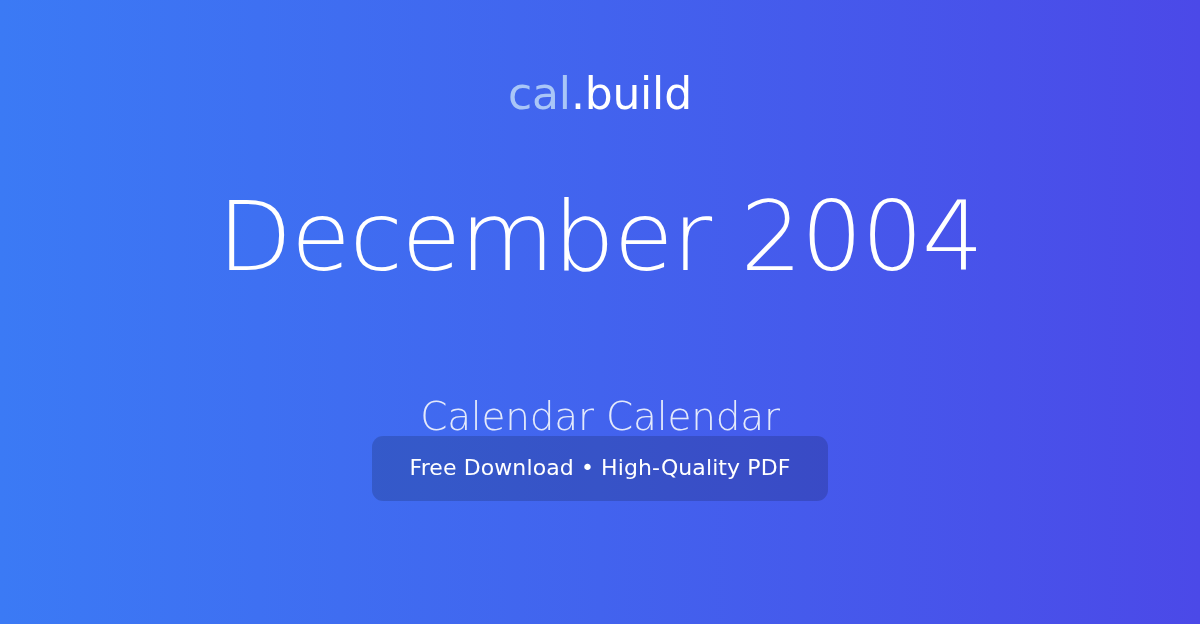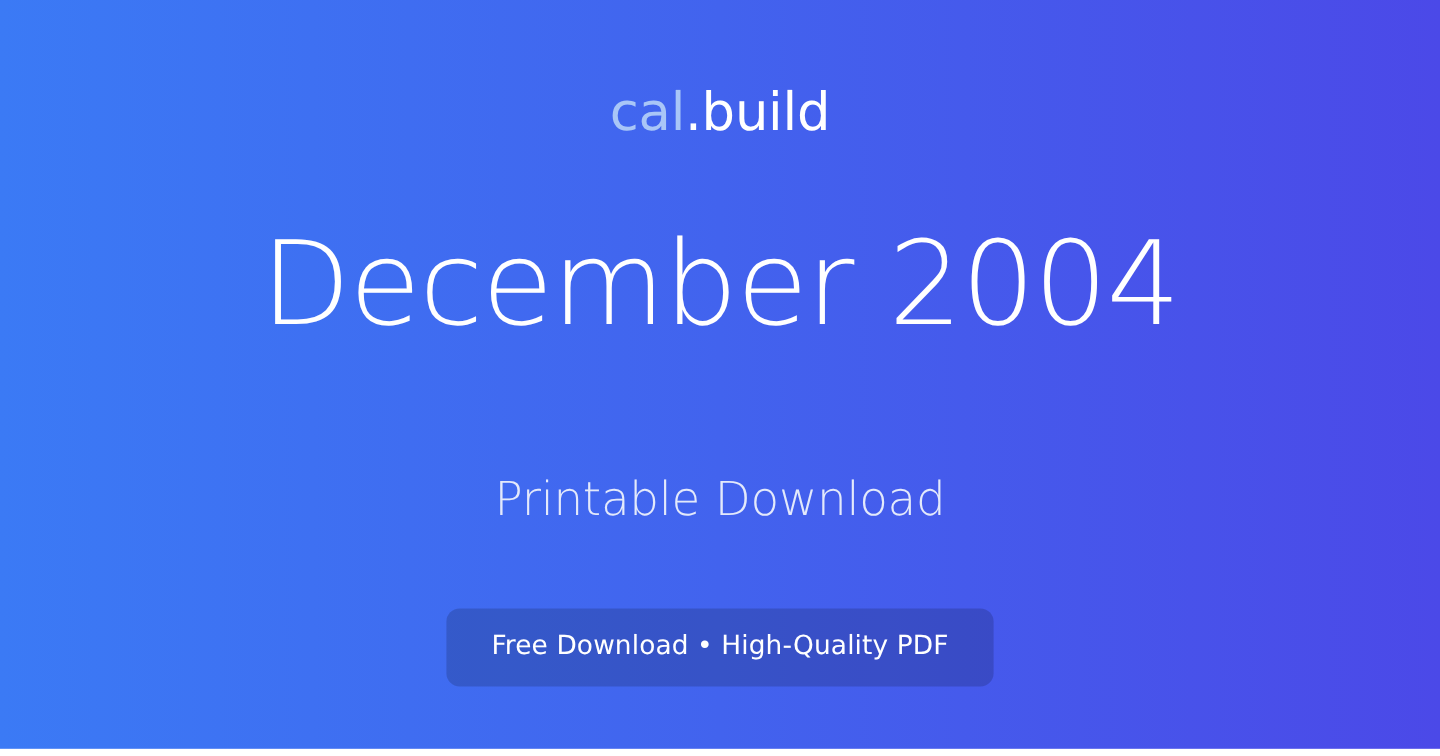--- a/index.html
+++ b/index.html
@@ -65,21 +65,20 @@
     font-weight: 300;
     line-height: 1;
     color: #e3e9fb;
     letter-spacing: -0.2px;
     white-space: nowrap;
     text-align: center;
   }
 
   
   .badge {
-    margin-top: 71px;
     height: 65px;
     padding: 0 38px;
     display: flex;
     align-items: center;
     justify-content: center;
     box-sizing: border-box;
     border-radius: 11px;
     background: rgba(0, 0, 0, 0.16);
     color: #ffffff;
     font-size: 22px;
@@ -91,19 +90,19 @@
 </style>
 </head>
 <body>
 
 <div class="og-card">
 
   <div class="brand"><span class="brand-cal">cal</span><span class="brand-suffix">.build</span></div>
 
   <h1 class="title">December 2004</h1>
 
-  <div class="subtitle">Printable Download</div>
+  <div class="subtitle">Calendar Calendar</div>
 
   <div class="badge">
     <span>Free Download • High-Quality PDF</span>
   </div>
 
 </div>
 
 </body></html>

